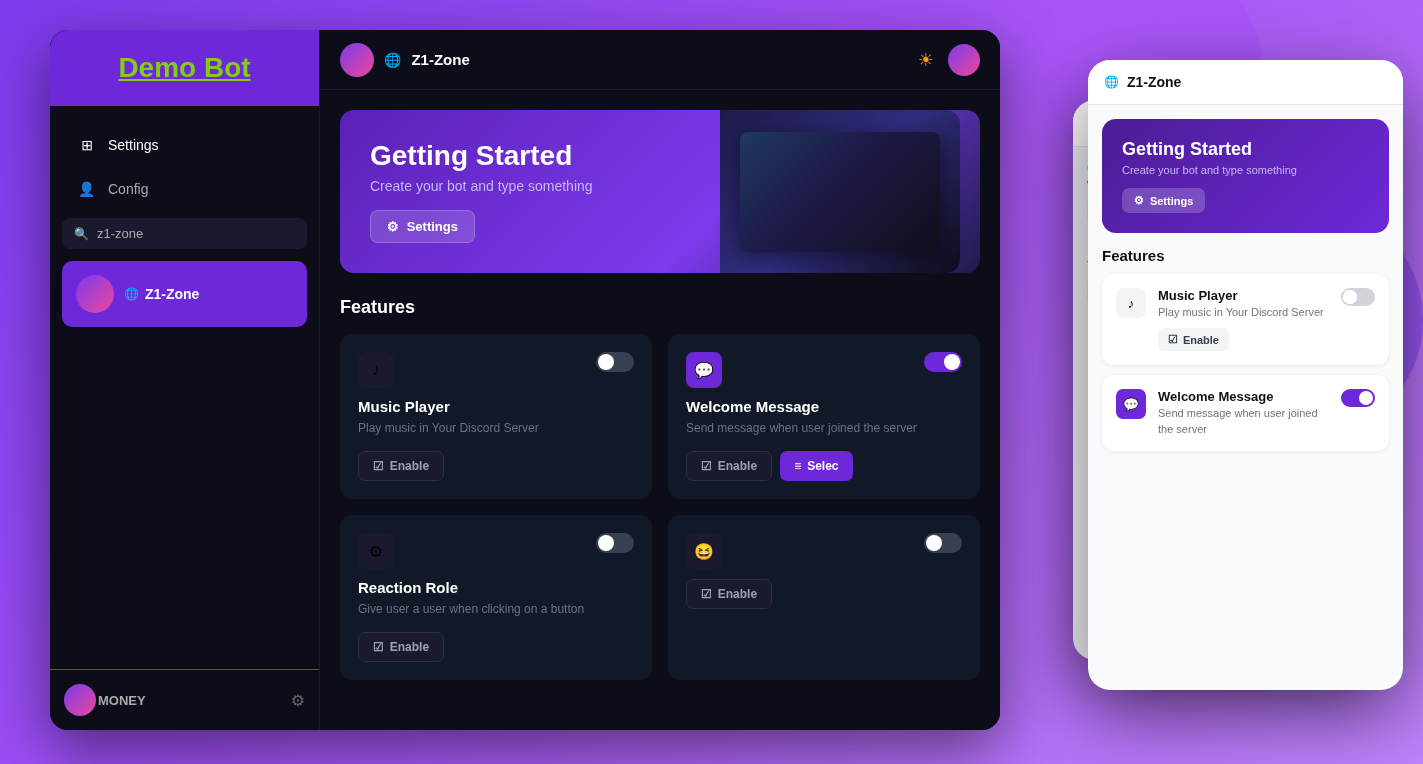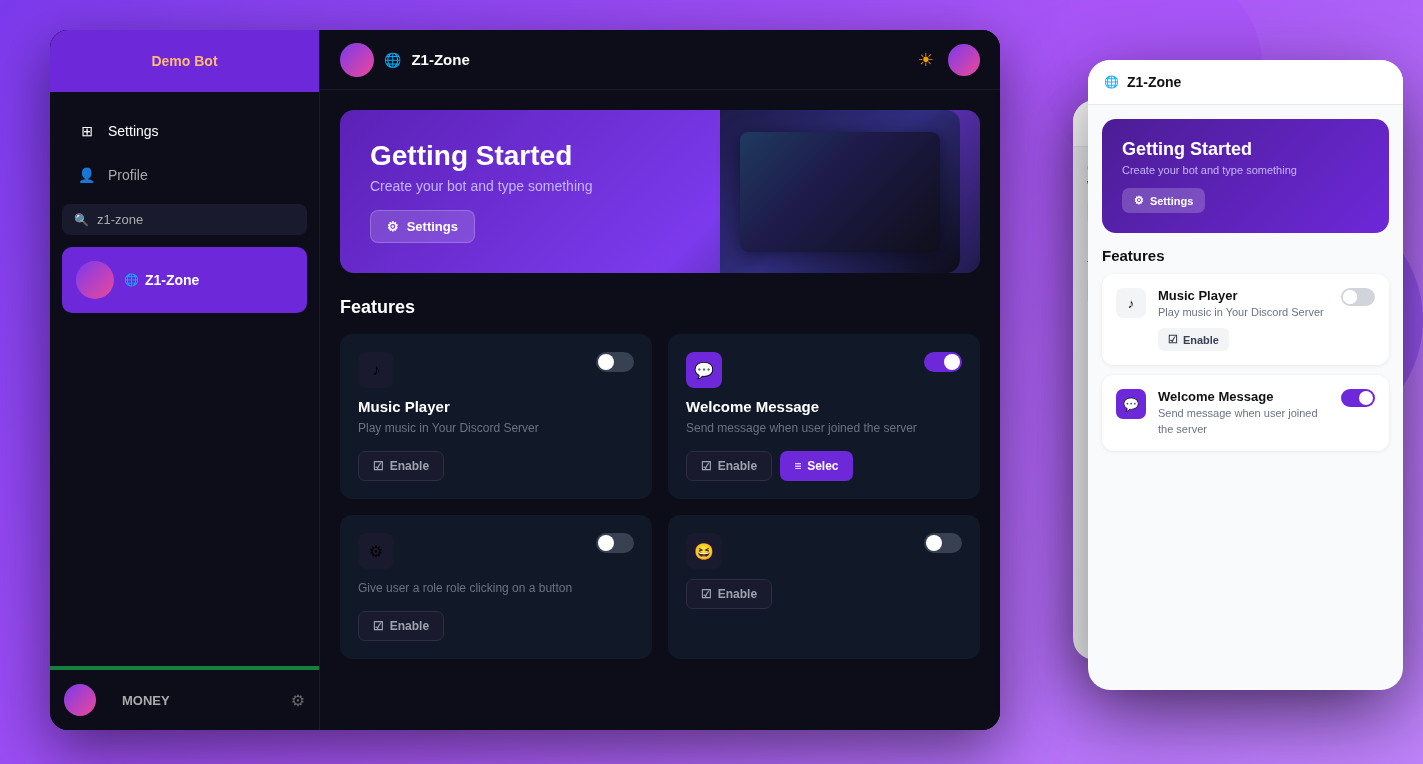--- a/index.html
+++ b/index.html
@@ -74,23 +74,24 @@
       display: flex;
       flex-direction: column;
     }
 
     .sidebar-logo {
       background: #6d28d9;
       padding: 22px 20px;
       text-align: center;
     }
     .sidebar-logo-text {
-      color: #fdba74;
-      font-size: 14px;
+      color: #84cc16;
+      font-size: 28px;
       font-weight: 800;
+      text-decoration: underline;
     }
 
     .sidebar-nav {
       padding: 16px 0;
       flex: 1;
     }
 
     .nav-item {
       display: flex;
       align-items: center;
@@ -158,24 +159,24 @@
       font-size: 14px;
       font-weight: 600;
       display: flex;
       align-items: center;
       gap: 6px;
     }
     .globe-icon { color: #60a5fa; font-size: 12px; }
 
     .sidebar-bottom {
       padding: 14px;
-      border-top: 4px solid #15803d;
-      display: flex;
-      align-items: center;
-      gap: 26px;
+      border-top: 1px solid #15803d;
+      display: flex;
+      align-items: center;
+      gap: 2px;
     }
     .user-avatar-small {
       width: 32px; height: 32px;
       border-radius: 50%;
       background: linear-gradient(135deg, #7c3aed, #ec4899);
     }
     .user-name-small {
       color: #aaa;
       font-size: 13px;
       font-weight: 600;
@@ -486,21 +487,21 @@
       <span class="sidebar-logo-text">Demo Bot</span>
     </div>
 
     <div class="sidebar-nav">
       <div class="nav-item active">
         <span class="nav-icon">⊞</span>
         <span>Settings</span>
       </div>
       <div class="nav-item">
         <span class="nav-icon">👤</span>
-        <span>Profile</span>
+        <span>Config</span>
       </div>
 
       <div class="search-bar">
         <span class="search-icon">🔍</span>
         <input type="text" value="z1-zone" placeholder="z1-zone" style="">
       </div>
 
       <div class="server-card">
         <div class="server-avatar">
           <div class="server-avatar-img"></div>
@@ -585,21 +586,22 @@
           </div>
         </div>
 
         <div class="feature-card">
           <div class="feature-header">
             <div class="feature-icon-wrap">
               <span>⚙</span>
             </div>
             <div class="toggle"></div>
           </div>
-          <div class="feature-desc">Give user a role role clicking on a button</div>
+          <div class="feature-name">Reaction Role</div>
+          <div class="feature-desc">Give user a user when clicking on a button</div>
           <div class="feature-footer">
             <button class="enable-btn">
               <span>☑</span>
               <span>Enable</span>
             </button>
           </div>
         </div>
 
         <div class="feature-card">
           <div class="feature-header">

